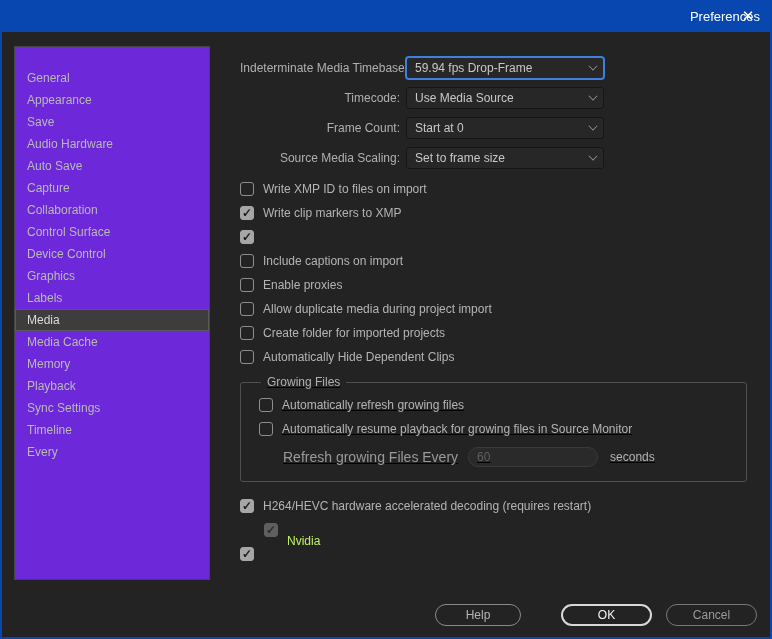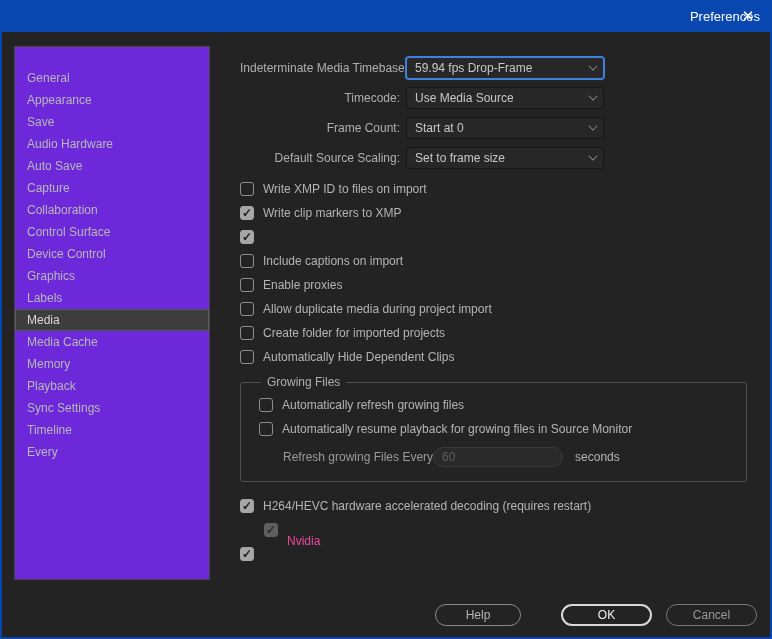--- a/index.html
+++ b/index.html
@@ -74,33 +74,33 @@
   .cb-row.checked .cb {
     background:#a6a6a6; border-color:#a6a6a6;
   }
   .cb-row.checked .cb::before {
     content:"✓"; position:absolute; left:1px; top:-1px;
     font-size:12px; font-weight:bold; color:#1d1d1d;
   }
   .cb-label { font-size:12px; color:#b4b4b4; white-space:nowrap; }
   .cb-row.disabled .cb { background:#5f5f5f; border-color:#5f5f5f; }
   .cb-row.disabled .cb::before { color:#2b2b2b; }
-  .cb-row.disabled .cb-label { color:#ec4899;margin-top:22px; }
+  .cb-row.disabled .cb-label { color:#bef264;margin-top:22px; }
   .indent2 { padding-left:24px; }
 
   
   .groupbox {
     margin-top:6px; width:507px; border:1px solid #4f4f4f; border-radius:3px;
-    padding:4px 0 12px 18px; position:relative;
+    padding:4px 0 12px 18px; position:relative;text-decoration:underline;
   }
   .groupbox legend {
     font-size:12px; color:#b0b0b0; padding:0 6px; margin-left:2px;
   }
   .refresh-row { display:flex; align-items:center; height:24px; margin-top:4px; padding-left:24px; }
-  .refresh-label { font-size:12px; color:#9a9a9a; white-space:nowrap; }
+  .refresh-label { font-size:14px; color:#9a9a9a; margin-right:10px; white-space:nowrap; }
   .num-input {
     width:130px; height:20px; background:#2a2a2a; border:1px solid #3a3a3a;
     border-radius:10px; color:#5f5f5f; font-size:12px; line-height:18px;
     padding:0 8px;
   }
   .refresh-suffix { font-size:12px; color:#b4b4b4; margin-left:12px; }
 
   .hw-section { margin-top:12px; }
 
   
@@ -170,21 +170,21 @@
 
       <div class="dd-row">
         <span class="dd-label">Frame Count:</span>
         <div class="select">
           <span>Start at 0</span>
           <span class="chev"></span>
         </div>
       </div>
 
       <div class="dd-row">
-        <span class="dd-label">Default Source Scaling:</span>
+        <span class="dd-label">Source Media Scaling:</span>
         <div class="select">
           <span>Set to frame size</span>
           <span class="chev"></span>
         </div>
       </div>
 
       <div class="cb-section">
         <div class="cb-row">
           <span class="cb"></span>
           <span class="cb-label">Write XMP ID to files on import</span>

